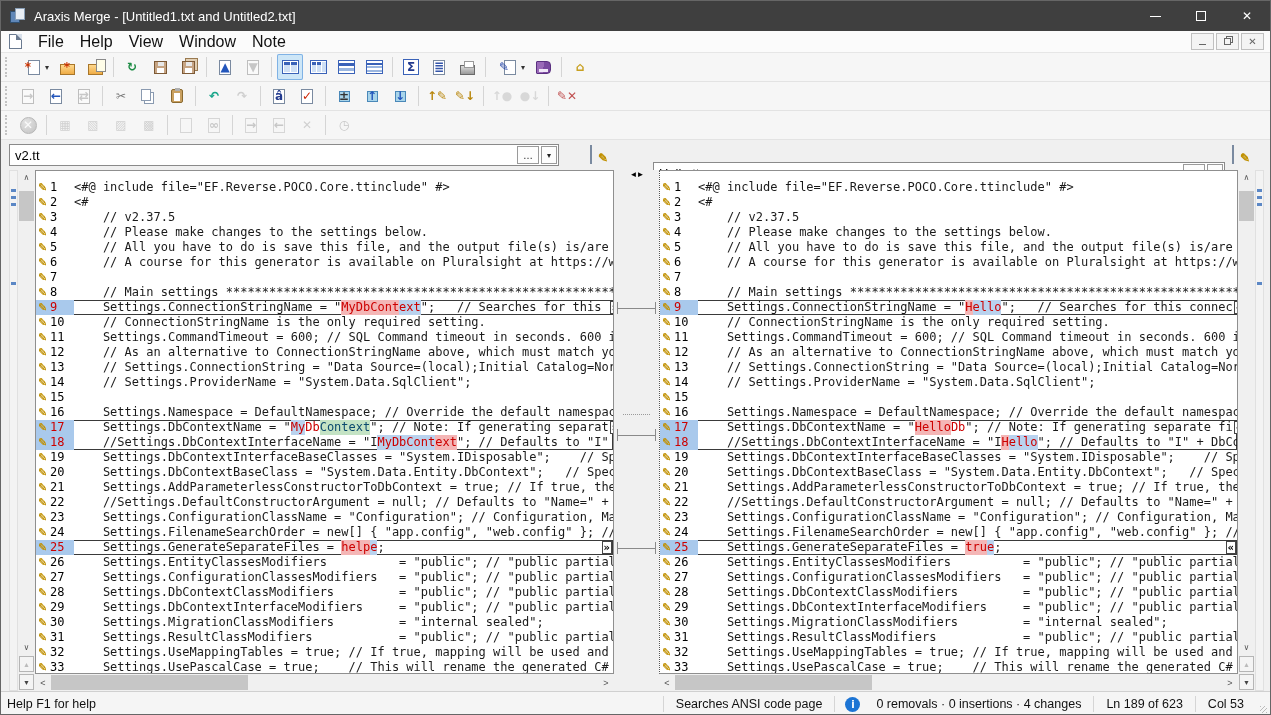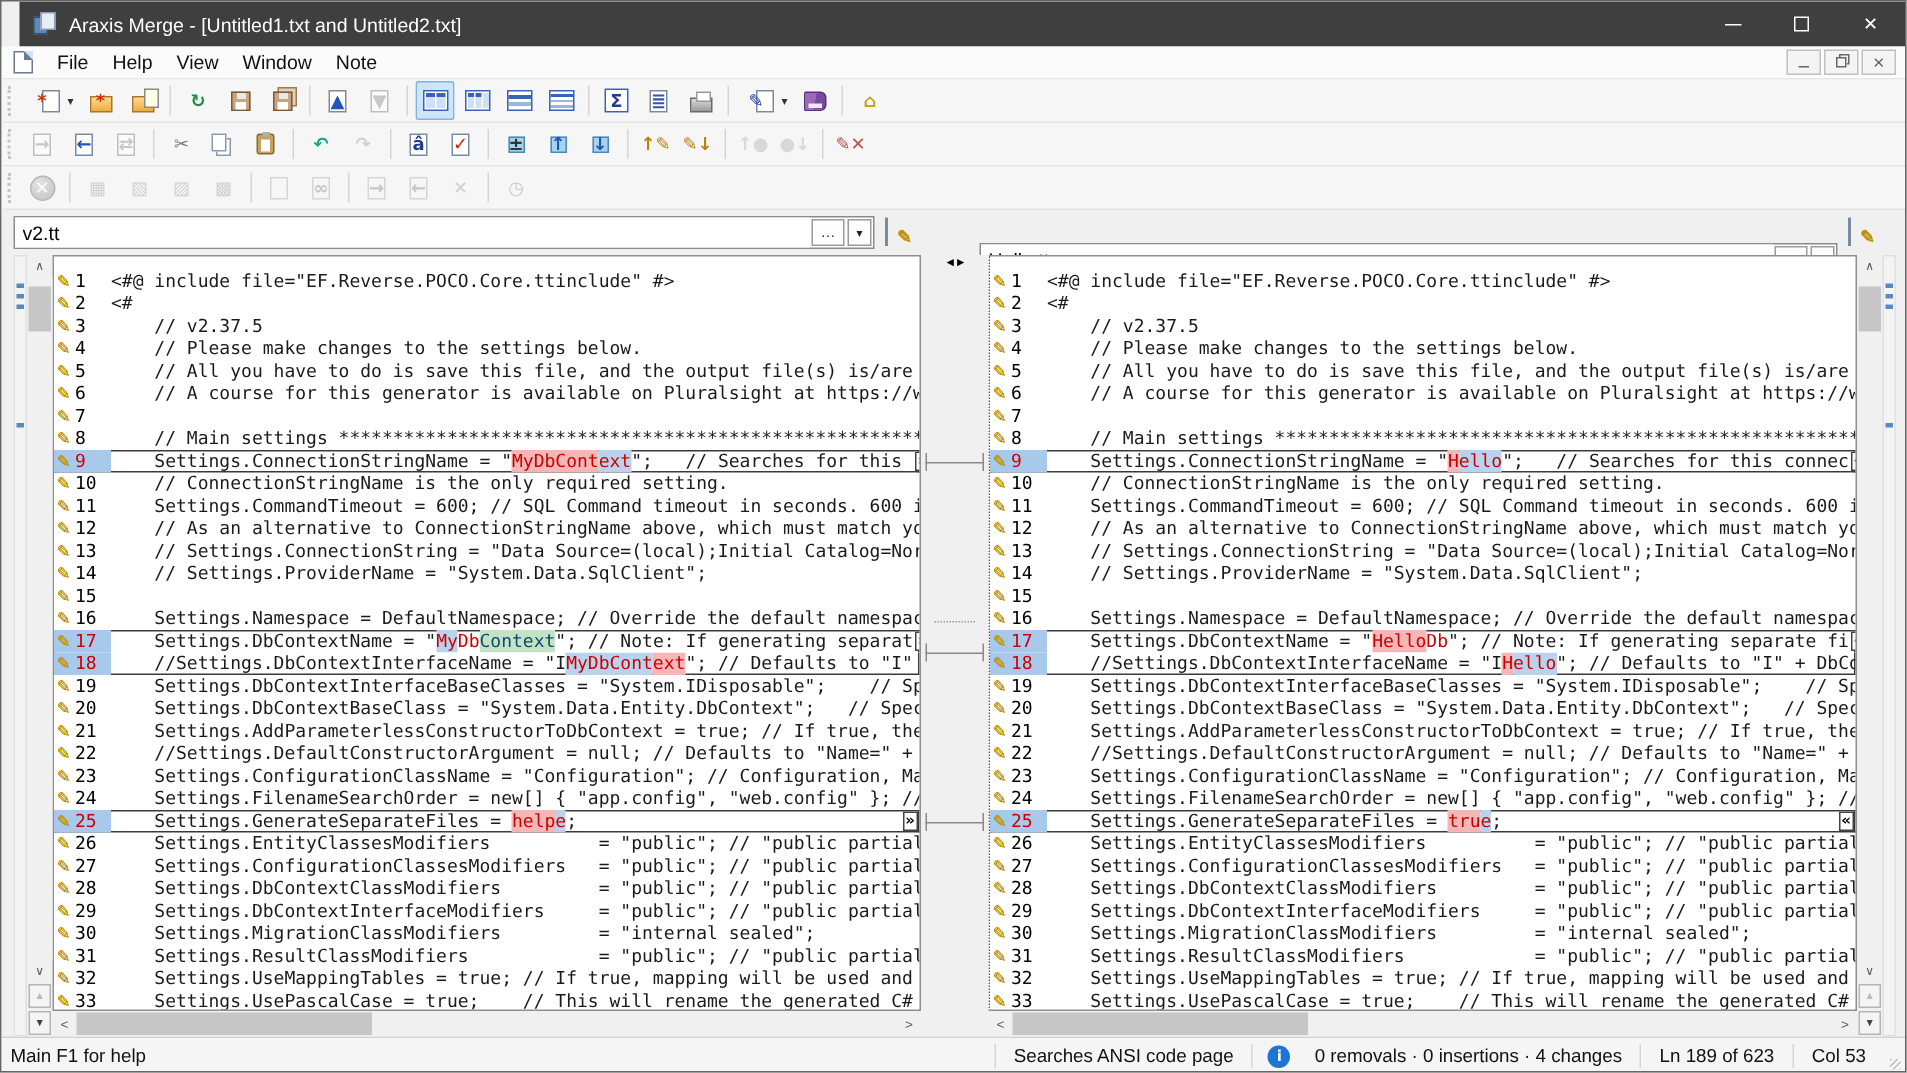--- a/index.html
+++ b/index.html
@@ -1,33 +1,33 @@
 <!DOCTYPE html>
 <html><head>
 <meta charset="utf-8">
 <style>
   html,body{margin:0;padding:0;background:#888;}
   *{box-sizing:border-box;}
   .window{width:1271px;height:715px;background:#f0f0f0;border:1px solid #666;position:relative;
           font-family:"Liberation Sans",sans-serif;overflow:hidden;}
   
-  .titlebar{height:30px;background:#3f3f3f;color:#fff;display:flex;align-items:center;margin-left:12px;}
+  .titlebar{height:30px;background:#3f3f3f;color:#fff;display:flex;align-items:center;}
   .app-icon{width:16px;height:16px;margin:0 8px 0 9px;position:relative;}
   .app-icon .p1{position:absolute;left:0;top:3px;width:10px;height:12px;background:#5f87b8;border:1px solid #2f4f70;}
   .app-icon .p2{position:absolute;left:5px;top:0;width:10px;height:12px;background:#e8eef5;border:1px solid #8aa0b8;}
   .title-text{font-size:13px;}
   .win-btns{margin-left:auto;display:flex;height:30px;}
   .win-btn{width:46px;height:30px;display:flex;align-items:center;justify-content:center;color:#fff;font-size:12px;}
   .wb-min{width:11px;height:1px;background:#fff;}
   .wb-max{width:10px;height:10px;border:1px solid #fff;}
   
   .menubar{height:22px;background:#fbfbfb;display:flex;align-items:center;border-bottom:1px solid #e6e6e6;}
   .mdi-doc-icon{width:13px;height:15px;background:#fff;border:1px solid #6a7a90;margin:0 8px 0 8px;position:relative;}
   .mdi-doc-icon::after{content:'';position:absolute;right:-1px;top:-1px;border:3px solid #6a7a90;border-color:#d8e0ea #d8e0ea #6a7a90 #6a7a90;width:0;height:0;}
-  .menu-item{padding:0 8px;font-size:13px;color:#111;height:22px;display:flex;align-items:center;}
+  .menu-item{padding:0 8px;font-size:16px;color:#111;height:22px;display:flex;align-items:center;}
   .mdi-btns{margin-left:auto;display:flex;gap:2px;padding-right:6px;}
   .mdi-btn{width:23px;height:17px;border:1px solid #c0c0c0;background:#f4f4f4;display:flex;align-items:center;justify-content:center;color:#666;font-size:10px;}
   .mb-min{width:7px;height:1px;background:#666;margin-top:6px;}
   .mb-res{width:7px;height:7px;border:1px solid #666;box-shadow:2px -2px 0 -1px #f4f4f4,2px -2px 0 0 #666;}
   
   .toolbar{height:29px;background:#f6f6f6;display:flex;align-items:center;border-bottom:1px solid #e3e3e3;padding-left:2px;}
   .grip{width:5px;height:20px;border-left:2px dotted #c3c3c3;margin:0 4px 0 2px;}
   .tb-btn{width:26px;height:26px;position:relative;display:inline-flex;align-items:center;justify-content:center;margin:0 1px;border-radius:2px;}
   .tb-btn.has-dd{width:37px;}
   .tb-btn.active{background:#cde6f7;box-shadow:inset 0 0 0 1px #7fb2e5;}
@@ -364,21 +364,21 @@
           <span class="glyph" style="color: rgb(170, 170, 170);">✕</span>
         </span>
         <span class="tb-sep"></span>
         <span class="tb-btn disabled">
           <span class="glyph" style="color: rgb(153, 153, 153);">◷</span>
         </span>
       </span>
     </div>
 
   <div class="pathrow">
-    <div class="path-section" style="width:605px;padding-left:8px;">
+    <div class="path-section" style="width:605px;padding-left:8px;gap:24px;">
       <div class="path-wrap" style="flex:1;">
         <input class="path-input" value="v2.tt" style="">
         <span class="mini-btn">…</span>
         <span class="mini-btn arrow">▾</span>
       </div>
       <span class="edit-file"><span class="base"></span><span class="pen">✎</span></span>
     </div>
     <div style="width:45px;"></div>
     <div class="path-section" style="width:605px;padding-left:2px;padding-right:8px;">
       <div class="path-wrap" style="flex:1;margin-top:36px;">
@@ -1085,21 +1085,21 @@
       <div class="strip">
         <span class="mark" style="top:18px;"></span>
         <span class="mark" style="top:25px;"></span>
         <span class="mark" style="top:32px;"></span>
         <span class="mark" style="top:111px;"></span>
       </div>
     </div>
   </div>
 
   <div class="statusbar">
-    <span class="sb-help">Main F1 for help</span>
+    <span class="sb-help">Help F1 for help</span>
     <span class="sb-sep"></span>
     <span class="sb-seg">Searches ANSI code page</span>
     <span class="sb-sep"></span>
     <span class="info-ic">i</span>
     <span class="sb-seg">0 removals · 0 insertions · 4 changes</span>
     <span class="sb-sep"></span>
     <span class="sb-seg">Ln 189 of 623</span>
     <span class="sb-sep"></span>
     <span class="sb-seg">Col 53</span>
     <span class="sb-grip"></span>

